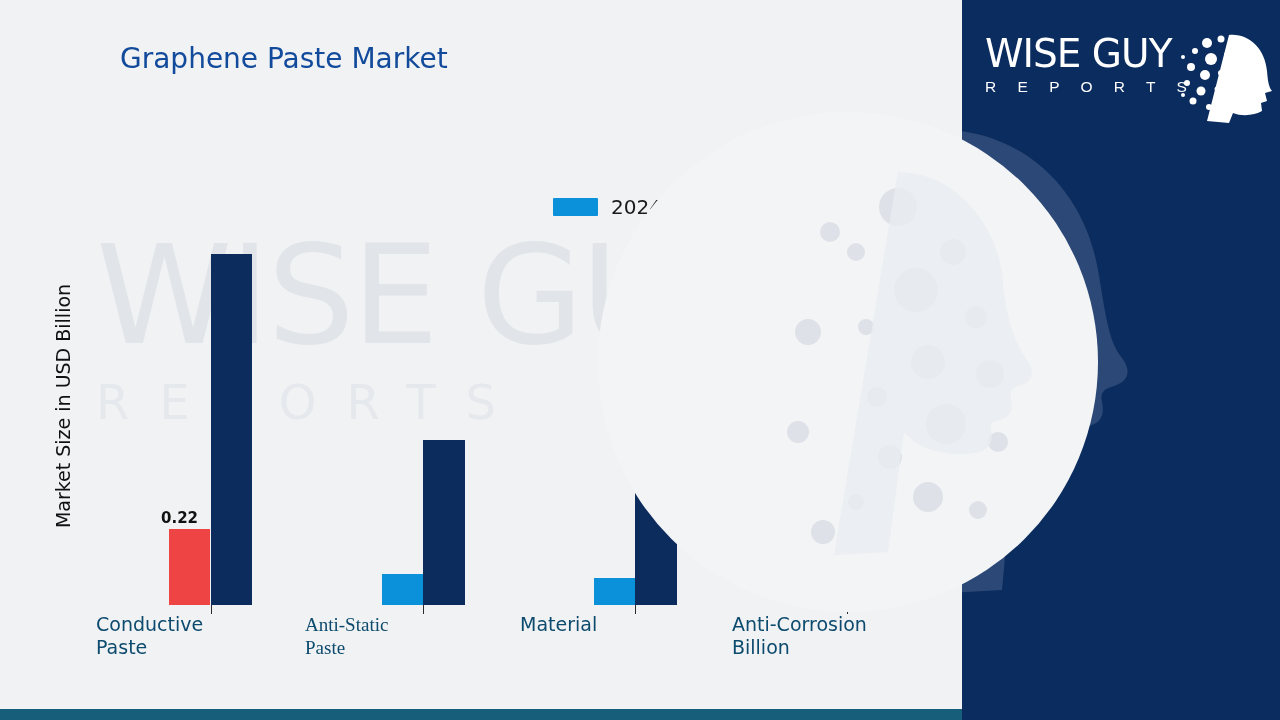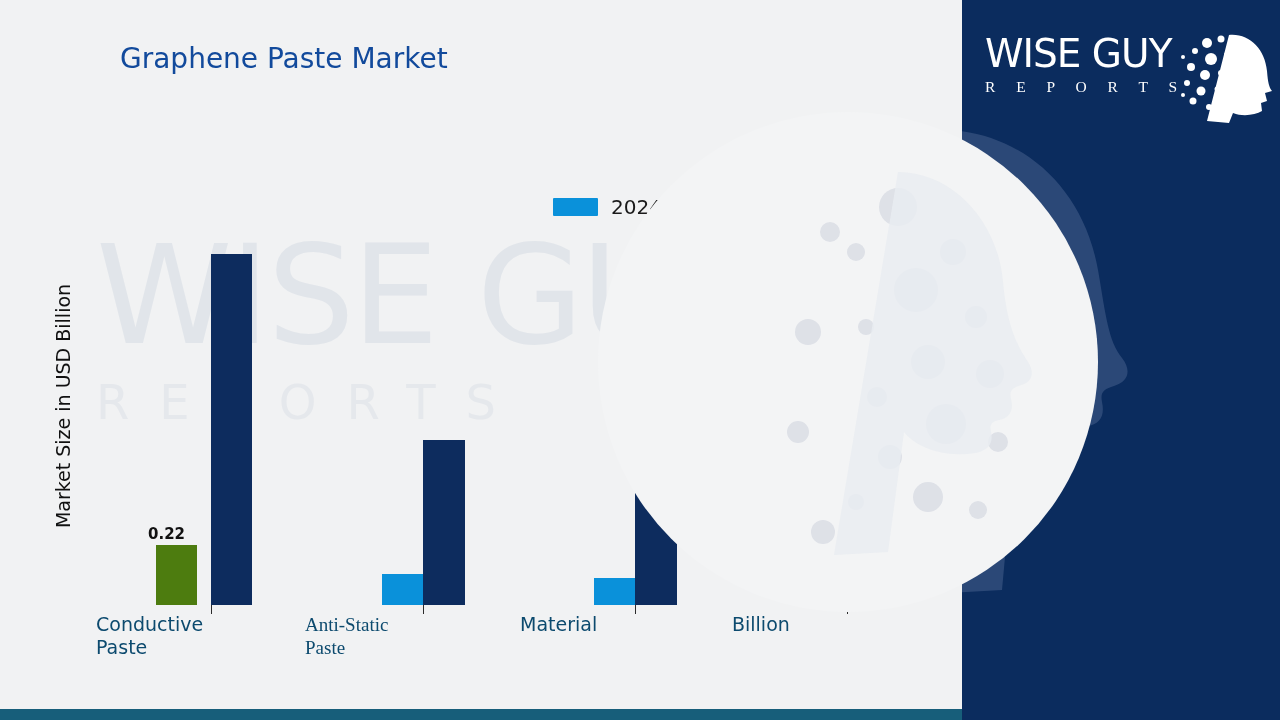--- a/index.html
+++ b/index.html
@@ -87,21 +87,21 @@
   .logo-wise {
     font-family: "DejaVu Sans", "Liberation Sans", sans-serif;
     font-size: 39px;
     font-weight: 400;
     letter-spacing: -1px;
     color: #ffffff;
     line-height: 42px;
     white-space: nowrap;
   }
   .logo-reports {
-    font-family: Liberation Serif, serif;
+    font-family: Liberation Sans, sans-serif;
     font-size: 15.5px;
     font-weight: 400;
     letter-spacing: 8.5px;
     color: #ffffff;
     line-height: 20px;
     margin-top: 2px;
     white-space: nowrap;
   }
   .logo-head {
     position: absolute;
@@ -339,21 +339,21 @@
         <span class="legend-text">2024</span>
       </div>
       <div class="legend-item">
         <span class="legend-swatch" style="background:#0d2c5e"></span>
         <span class="legend-text">2032</span>
       </div>
     </div>
 
     <div class="bars-layer">
 
-      <div class="bar" style="left:156px; width:41px; height:60px; background:#4d7c0f;">
+      <div class="bar" style="left:169px; width:41px; height:76px; background:#ef4444;">
         <span class="bar-label">0.22</span>
       </div>
       <div class="bar" style="left:211px; width:41px; height:351px; background:#0d2c5e;"></div>
       <div class="tick" style="left:211px;"></div>
       <div class="cat-label" style="left:96px;">
         <div>Conductive</div>
         <div>Paste</div>
       </div>
 
       <div class="bar" style="left:382px; width:41px; height:31px; background:#0a91da;">
@@ -374,18 +374,19 @@
       <div class="cat-label" style="left:520px;">
         <div>Material</div>
       </div>
 
       <div class="bar" style="left:806px; width:41px; height:23px; background:#0a91da;">
         <span class="bar-label"></span>
       </div>
       <div class="bar" style="left:847px; width:42px; height:161px; background:#0d2c5e;"></div>
       <div class="tick" style="left:847px;"></div>
       <div class="cat-label" style="left:732px;">
+        <div>Anti-Corrosion</div>
         <div>Billion</div>
       </div>
     </div>
 
   </div>
 </div>
 
 </body></html>

